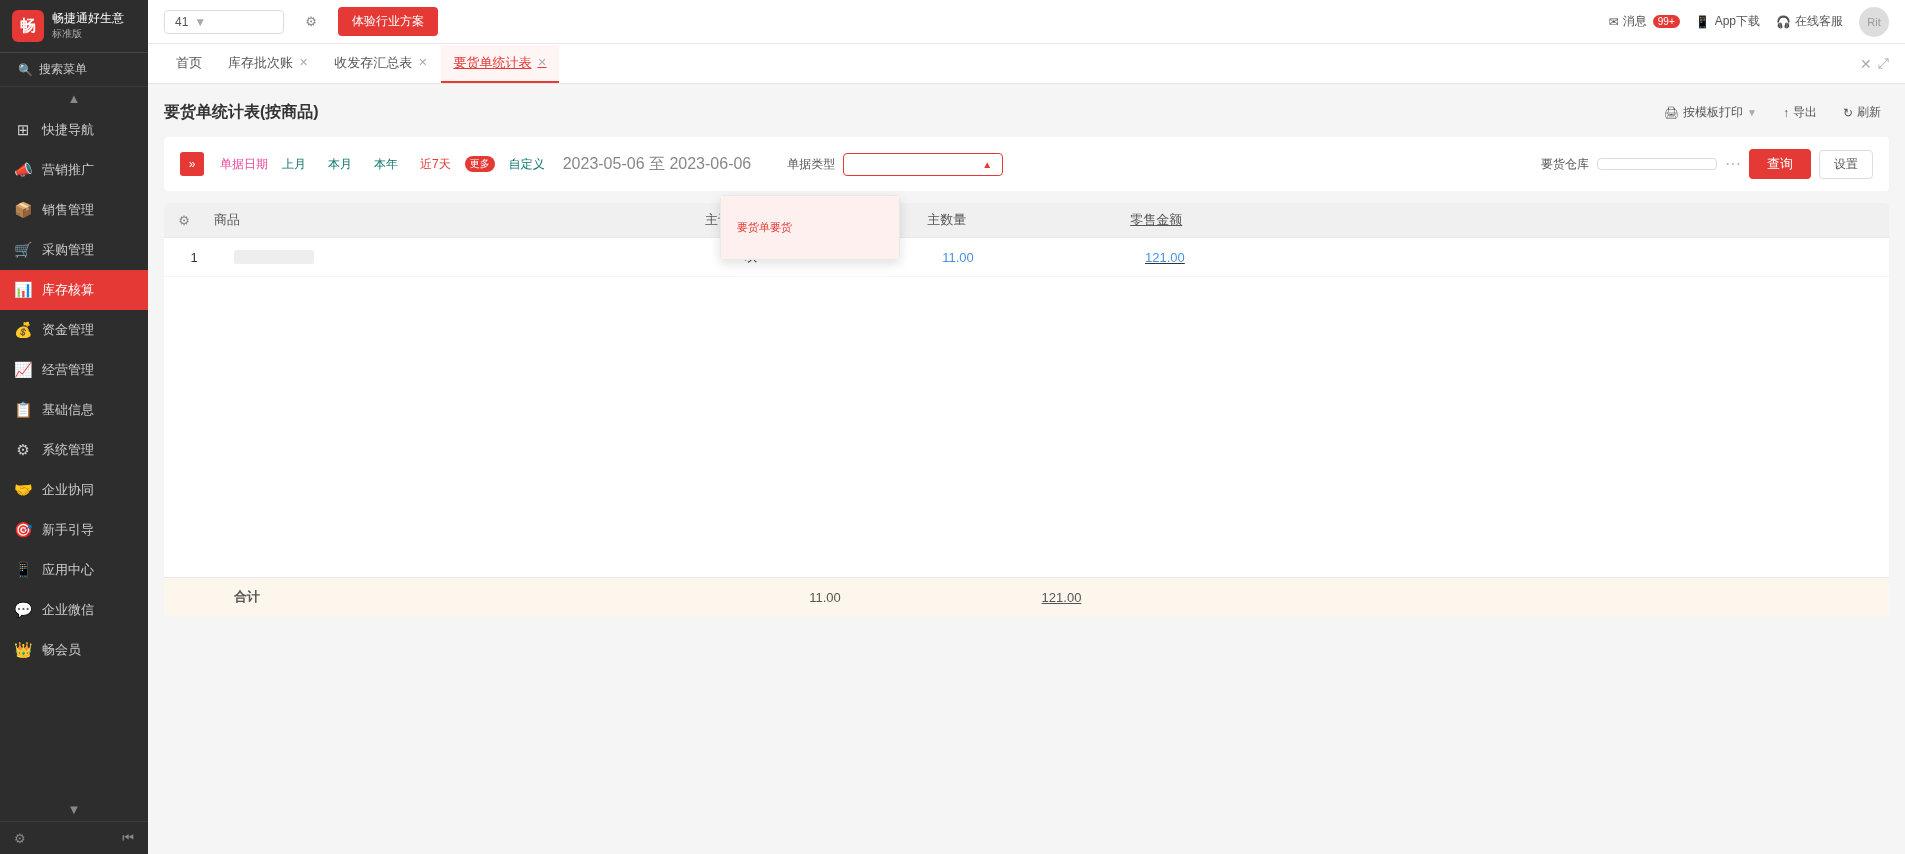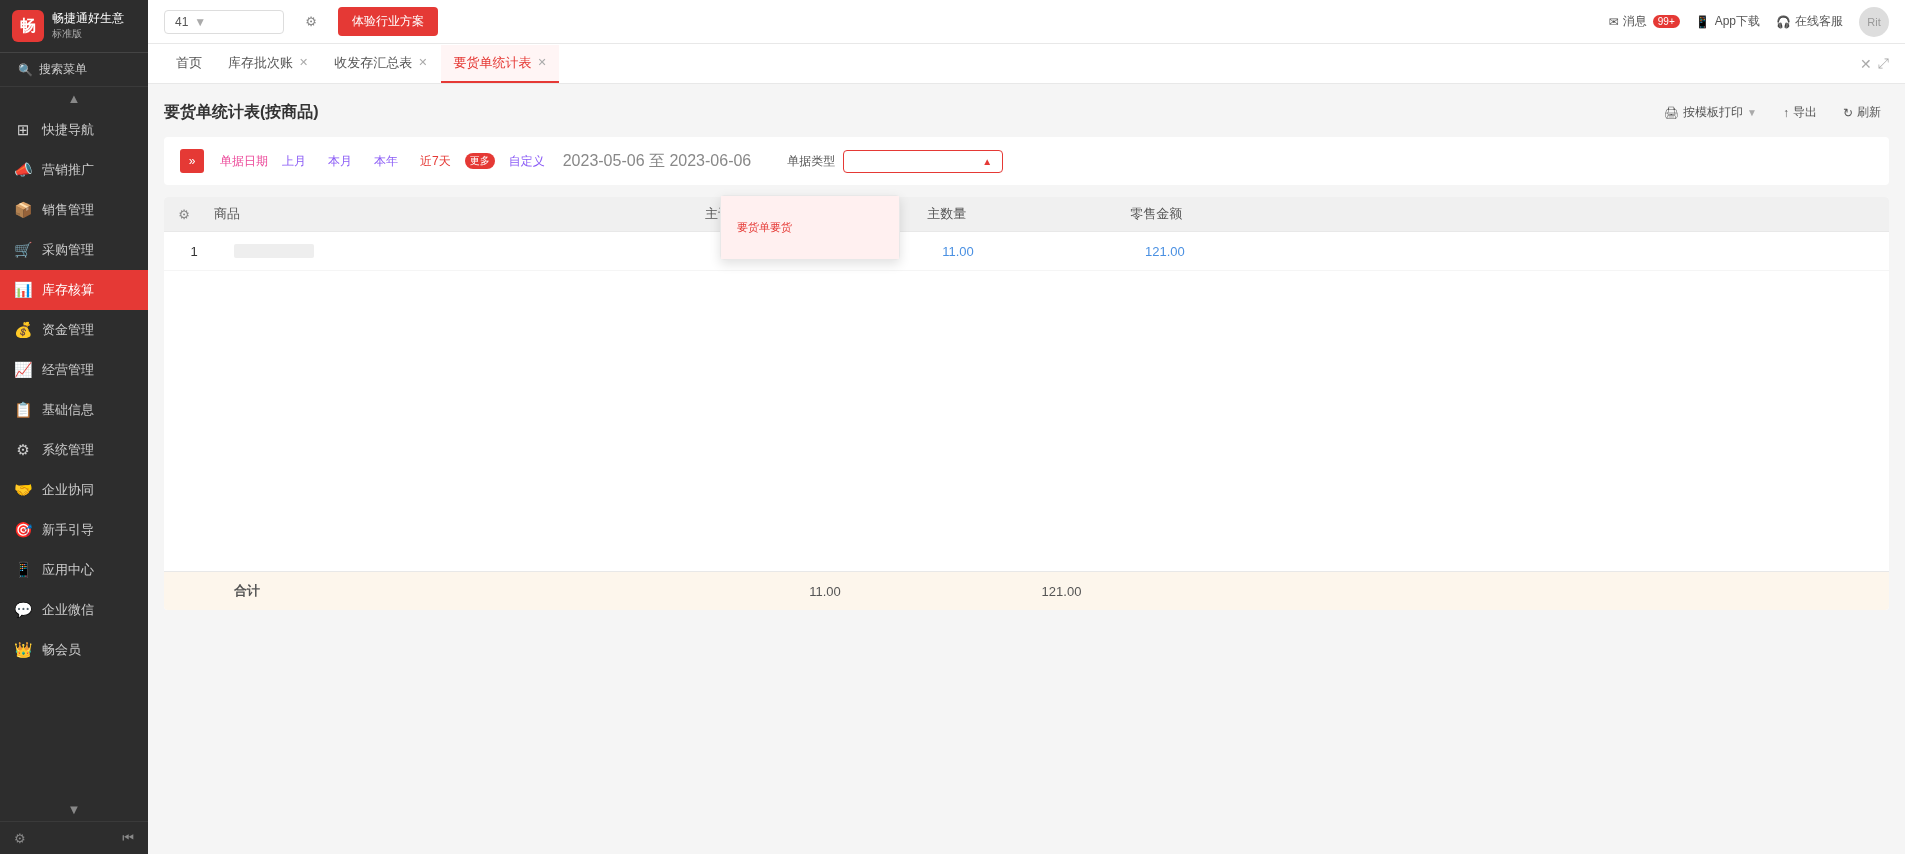--- a/index.html
+++ b/index.html
@@ -139,21 +139,21 @@
     .tab {
       display: flex; align-items: center;
       padding: 0 12px;
       height: 38px;
       cursor: pointer;
       font-size: 13px;
       color: #555;
       border-bottom: 2px solid transparent;
       white-space: nowrap;
     }
-    .tab.active { color: #e53935; border-bottom: 2px solid #e53935; background: #fff5f5; }
+    .tab.active { color: #e53935; border-bottom: 2px solid #e53935; background: #fff5f5; text-decoration: underline; }
     .tab .close { margin-left: 6px; color: #aaa; font-size: 11px; }
     .tab-expand { margin-left: auto; display: flex; align-items: center; color: #aaa; cursor: pointer; font-size: 14px; gap: 6px; }
 
     
     .page-content {
       flex: 1; overflow-y: auto; background: #f5f5f5; padding: 16px;
     }
 
     
     .page-header {
@@ -179,21 +179,21 @@
     .filter-expand-btn {
       width: 24px; height: 24px;
       background: #e53935; color: #fff;
       border-radius: 3px; display: flex; align-items: center; justify-content: center;
       cursor: pointer; font-size: 12px;
     }
     .filter-group { display: flex; align-items: center; gap: 6px; }
     .filter-label { color: #ec4899; font-size: 12px; text-align: right; }
     .date-btn {
       padding: 3px 8px; border-radius: 3px; cursor: pointer;
-      font-size: 12px; color: #8b5cf6;
+      font-size: 12px; color: #0f766e;
     }
     .date-btn.active { color: #e53935; }
     .date-badge {
       background: #e53935; color: #fff;
       border-radius: 10px; padding: 1px 5px;
       font-size: 10px;
     }
     .date-range { font-size: 16px; color: #888; margin-left: 4px; }
     .filter-type-group { display: flex; align-items: center; gap: 8px; }
     .filter-type-label { color: #555; font-size: 12px; }
@@ -261,21 +261,21 @@
     .table-row {
       display: flex; align-items: center;
       padding: 10px 0;
       border-bottom: 1px solid #f5f5f5;
       font-size: 13px; color: #333;
     }
     .col-seq { width: 60px; text-align: center; }
     .col-product { flex: 2; padding-left: 10px; }
     .col-unit { flex: 1; text-align: center; }
     .col-qty { flex: 1; text-align: center; }
-    .col-amount { flex: 1; text-align: center; }
+    .col-amount { flex: 1; text-align: center; text-decoration: underline; }
     .col-rest { flex: 3; }
     .col-settings { width: 40px; text-align: center; }
     .product-placeholder { height: 14px; background: #eee; border-radius: 2px; width: 80px; }
 
     
     .table-footer {
       display: flex; align-items: center;
       background: #fdf6ec;
       padding: 10px 0;
       font-size: 13px; color: #555;
@@ -452,20 +452,29 @@
         <span class="date-btn">自定义</span>
         <span class="date-range">2023-05-06 至 2023-06-06</span>
       </div>
       <div class="filter-type-group" style="margin-left: 20px;">
         <span class="filter-type-label">单据类型</span>
         <div class="filter-type-select" style="position:relative; min-width:160px; border-color:#e53935; display:flex; align-items:center; justify-content:space-between; padding: 5px 10px; border:1px solid #e53935; border-radius:4px; cursor:pointer;">
           <span style="font-size:12px;"></span>
           <span style="color:#e53935; font-size:10px;">▲</span>
         </div>
       </div>
+      <div class="filter-warehouse-group">
+        <span class="filter-warehouse-label">要货仓库</span>
+        <div class="filter-warehouse-input" style="border:1px solid #ddd; border-radius:4px; padding:5px 10px; min-width:120px; font-size:12px; color:#999;">
+          <span></span>
+        </div>
+        <span class="filter-more-btn">···</span>
+        <button class="query-btn">查询</button>
+        <button class="setting-btn">设置</button>
+      </div>
     </div>
 
     <div class="dropdown-overlay">
       <div class="dropdown-item selected">要货单要货</div>
     </div>
 
     <div class="table-container">
       <div class="table-header">
         <div class="col-settings col-seq">
           <span style="cursor:pointer; color:#888;">⚙</span>

